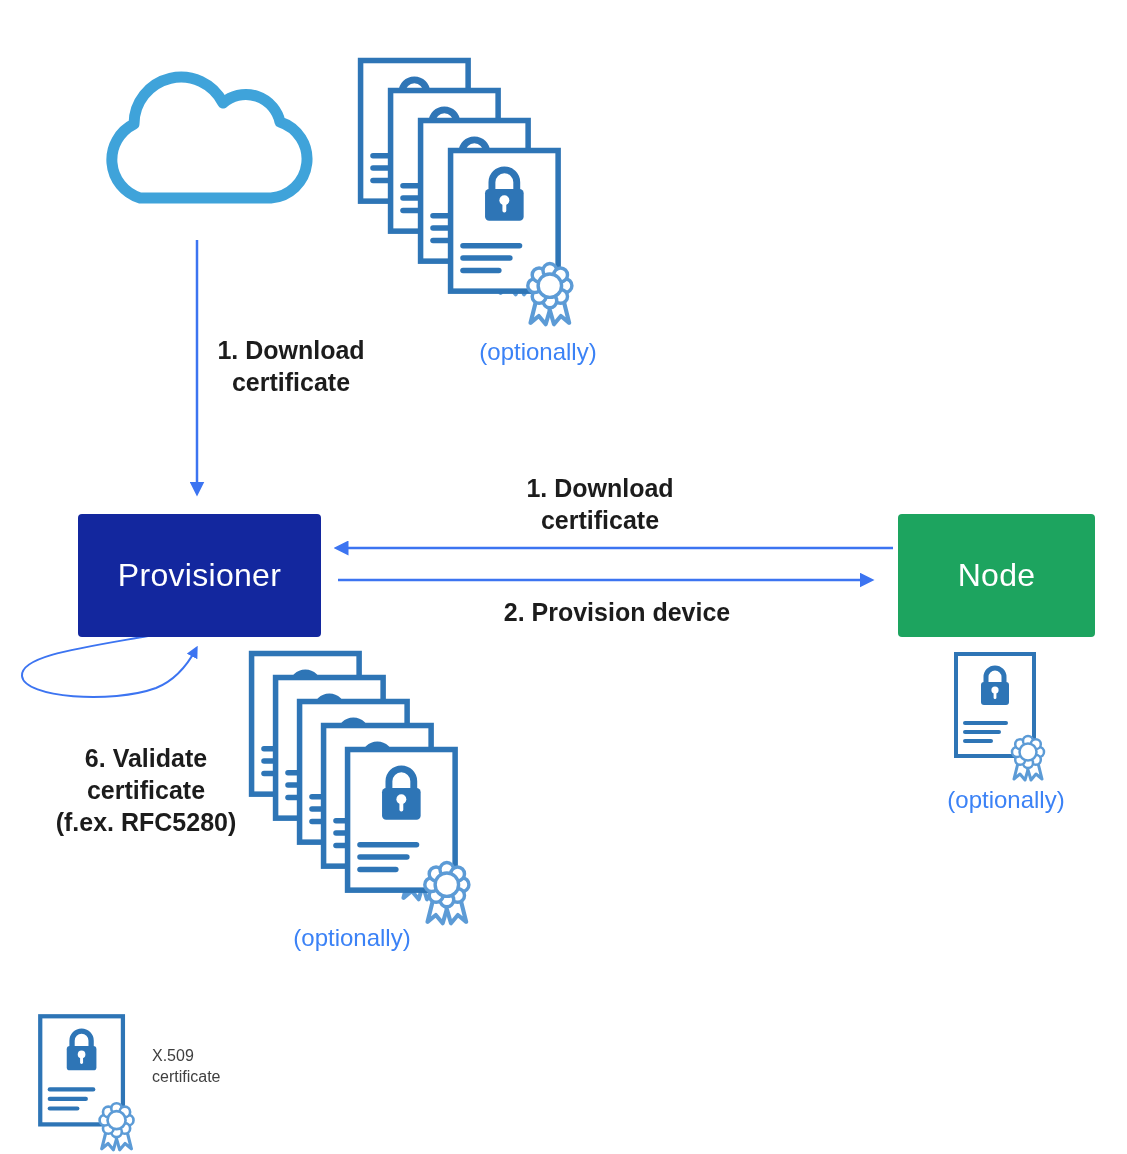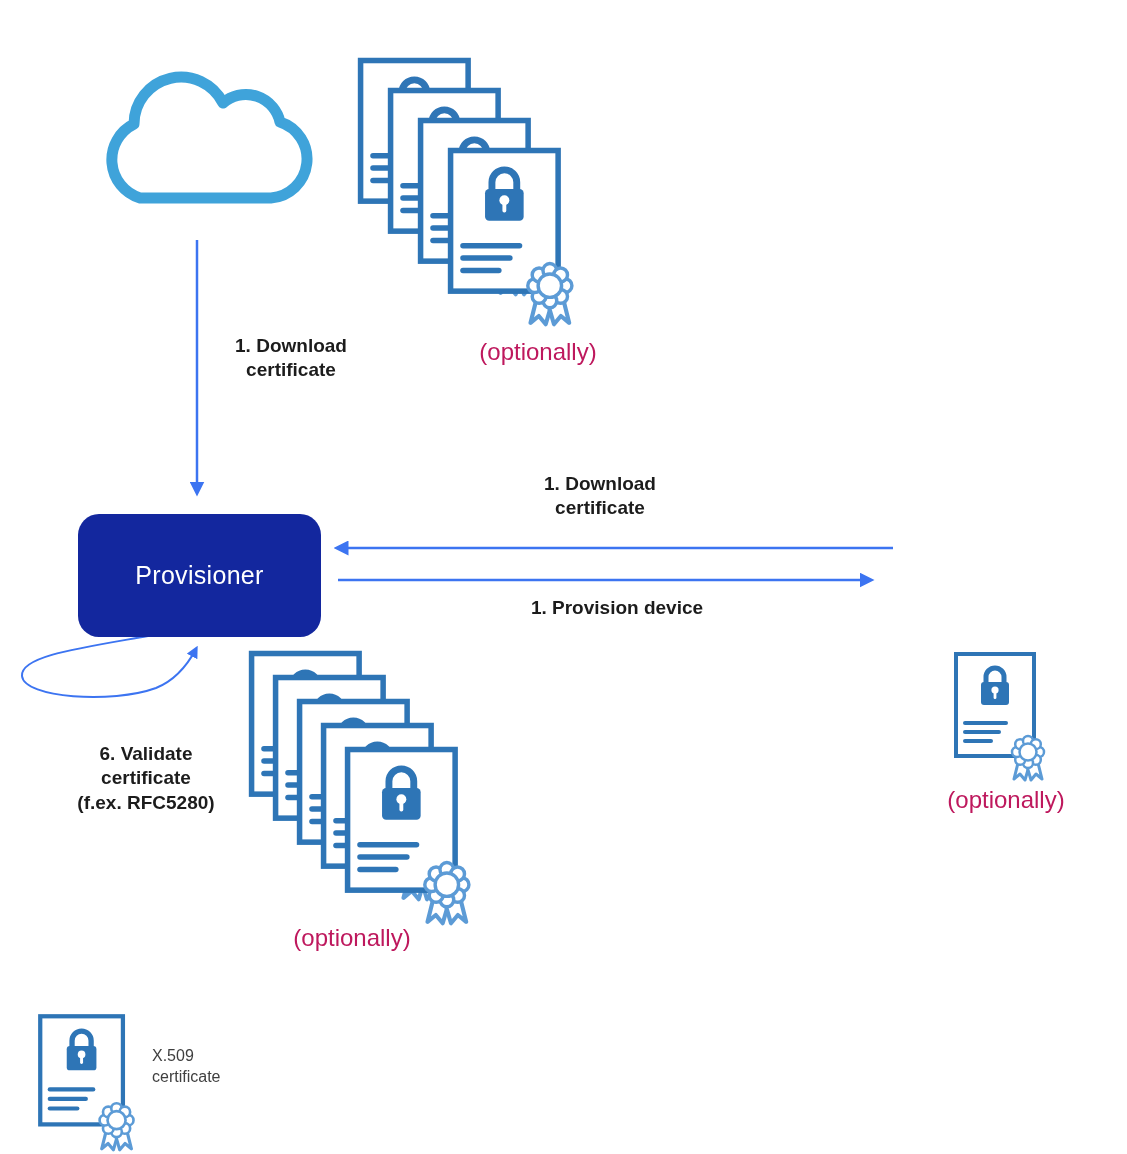--- a/index.html
+++ b/index.html
@@ -10,49 +10,49 @@
     background: #ffffff;
     font-family: "Liberation Sans", sans-serif;
     overflow: hidden;
   }
   .abs { position: absolute; }
   .arrows { left: 0; top: 0; z-index: 1; pointer-events: none; }
   .stack { z-index: 1; }
   .label-bold {
     z-index: 3;
     font-weight: bold;
-    font-size: 19px;
+    font-size: 25px;
     line-height: 1.28;
     color: #1c1c1c;
     text-align: center;
     white-space: pre-line;
   }
   .label-reg {
     z-index: 3;
     font-weight: 400;
     font-size: 24px;
-    color: #be185d;
+    color: #3b82f6;
     text-align: center;
   }
   .x509-label {
     z-index: 3;
     font-size: 16px;
     color: #3f3f3f;
     line-height: 1.3;
     white-space: pre-line;
     text-align: left;
   }
   .node-box {
     z-index: 2;
-    border-radius: 21px;
+    border-radius: 4px;
     display: flex;
     align-items: center;
     justify-content: center;
     color: #ffffff;
-    font-size: 25px;
+    font-size: 32px;
     letter-spacing: 0.3px;
   }
   .provisioner-box { background: #13279e; }
   .node-green-box  { background: #1da45f; }
   .cert { z-index: 1; }
 </style>
 </head>
 <body>
 
 <div class="canvas">
@@ -123,24 +123,27 @@
         <use href="#cert-sym"></use>
       </svg>
   </div>
 
   <div class="abs label-bold" style="left:176px; top:334px; width:230px;">1. Download
 certificate</div>
   <div class="abs label-reg" style="left:448px; top:338px; width:180px;">(optionally)</div>
 
   <div class="abs label-bold" style="left:480px; top:472px; width:240px;">1. Download
 certificate</div>
-  <div class="abs label-bold" style="left:472px; top:596px; width:290px;">1. Provision device</div>
+  <div class="abs label-bold" style="left:472px; top:596px; width:290px;">2. Provision device</div>
 
   <div class="abs node-box provisioner-box" style="left:78px; top:514px; width:243px; height:123px;">
     <span>Provisioner</span>
+  </div>
+  <div class="abs node-box node-green-box" style="left:898px; top:514px; width:197px; height:123px;">
+    <span>Node</span>
   </div>
 
   <div class="abs label-bold" style="left:28px; top:742px; width:236px;">6. Validate
 certificate
 (f.ex. RFC5280)</div>
 
   <div class="abs stack" style="left:246px; top:648px; width:234px; height:278px;">
     <svg class="abs cert" style="left:0px; top:0px" width="138" height="182" viewBox="0 0 100 132">
         <use href="#cert-sym"></use>
       </svg>

